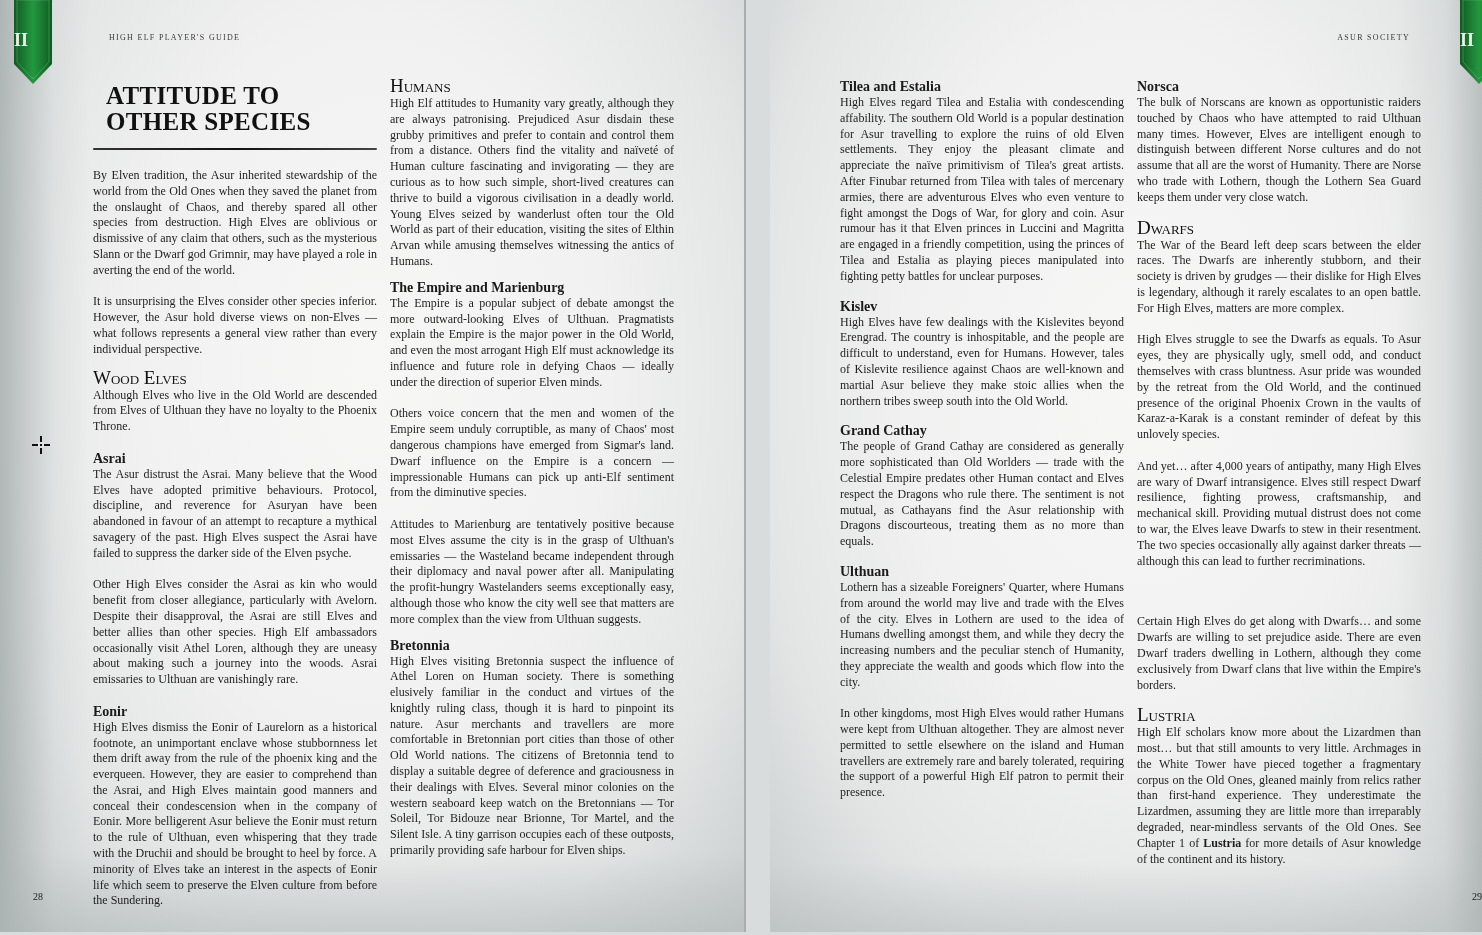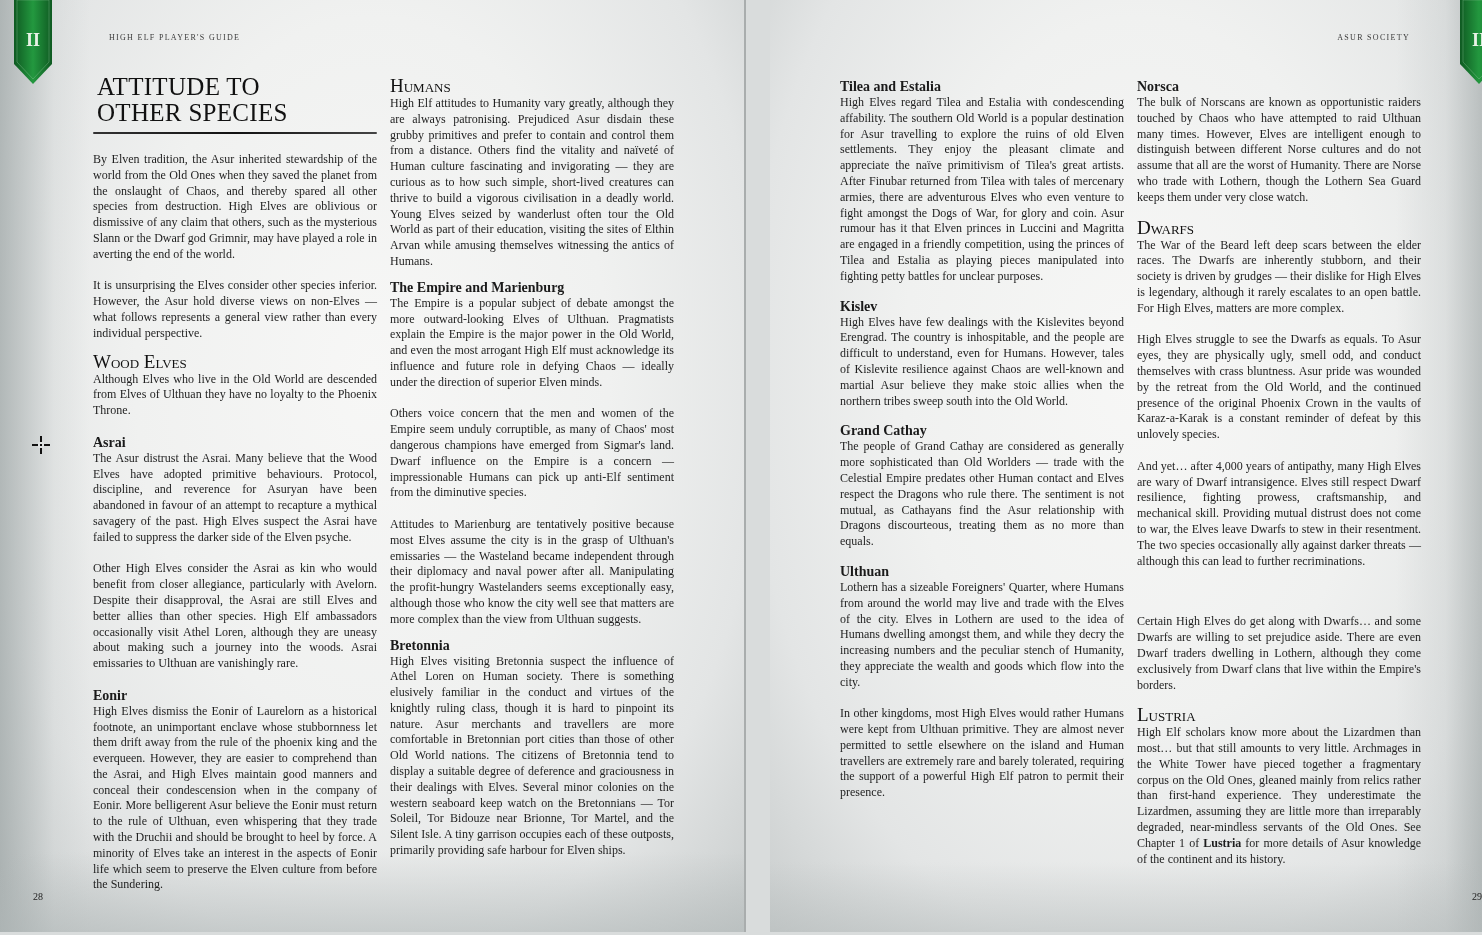--- a/index.html
+++ b/index.html
@@ -37,35 +37,35 @@
   }
   .gutter {
     position: absolute; left: 744px; top: 0; width: 2px; height: 932px;
     background: #a9adad;
   }
   .ribbon {
     position: absolute; top: 0; width: 38px; height: 84px; z-index: 3;
   }
   .ribbon svg { display: block; }
   .ribbon .numeral {
-    position: absolute; left: 0; right: 0; top: 30px; text-align: center;
+    position: absolute; left: 0; right: 0; top: 30px; text-align: left;
     color: #e9f2e6; font-weight: bold; font-size: 18px; letter-spacing: 0px;
   }
   .running-head {
     position: absolute; top: 33px; font-size: 8px; letter-spacing: 1.3px;
     text-transform: uppercase; color: #3a3a3a; z-index: 2; padding-left: 16px;
   }
   .col {
     position: absolute; z-index: 2; width: 284px;
     font-size: 12px; line-height: 15.8px; text-align: justify;
   }
   .col p { margin: 0 0 15.8px 0; }
   .col p.tight { margin-bottom: 6px; }
   .title {
-    font-size: 25px; line-height: 26px; font-weight: normal; margin: 4px;
+    font-size: 25px; line-height: 26px; font-weight: bold; margin: 13px;
     letter-spacing: 0.3px; color: #111;
   }
   .title-rule {
     height: 2px; margin: 6px 0 18px 0;
     background: linear-gradient(90deg, #333 0%, #111 50%, #444 100%);
     border-radius: 1px;
   }
   .h-major {
     font-size: 19px; line-height: 20px; margin: 0; font-weight: normal;
     font-variant: small-caps; color: #111;
@@ -172,21 +172,21 @@
       <p style="margin-bottom:14px;">High Elves regard Tilea and Estalia with condescending affability. The southern Old World is a popular destination for Asur travelling to explore the ruins of old Elven settlements. They enjoy the pleasant climate and appreciate the naïve primitivism of Tilea's great artists. After Finubar returned from Tilea with tales of mercenary armies, there are adventurous Elves who even venture to fight amongst the Dogs of War, for glory and coin.  Asur rumour has it that Elven princes in Luccini and Magritta are engaged in a friendly competition, using the princes of Tilea and Estalia as playing pieces manipulated into fighting petty battles for unclear purposes.</p>
 
       <h3 class="h-minor">Kislev</h3>
       <p style="margin-bottom:14px;">High Elves have few dealings with the Kislevites beyond Erengrad. The country is inhospitable, and the people are difficult to understand, even for Humans. However, tales of Kislevite resilience against Chaos are well-known and martial Asur believe they make stoic allies when the northern tribes sweep south into the Old World.</p>
 
       <h3 class="h-minor">Grand Cathay</h3>
       <p style="margin-bottom:14px;">The people of Grand Cathay are considered as generally more sophisticated than Old Worlders — trade with the Celestial Empire predates other Human contact and Elves respect the Dragons who rule there. The sentiment is not mutual, as Cathayans find the Asur relationship with Dragons discourteous, treating them as no more than equals.</p>
 
       <h3 class="h-minor">Ulthuan</h3>
       <p>Lothern has a sizeable Foreigners' Quarter, where Humans from around the world may live and trade with the Elves of the city. Elves in Lothern are used to the idea of Humans dwelling amongst them, and while they decry the increasing numbers and the peculiar stench of Humanity, they appreciate the wealth and goods which flow into the city.</p>
-      <p>In other kingdoms, most High Elves would rather Humans were kept from Ulthuan primitive. They are almost never permitted to settle elsewhere on the island and Human travellers are extremely rare and barely tolerated, requiring the support of a powerful High Elf patron to permit their presence.</p>
+      <p>In other kingdoms, most High Elves would rather Humans were kept from Ulthuan altogether. They are almost never permitted to settle elsewhere on the island and Human travellers are extremely rare and barely tolerated, requiring the support of a powerful High Elf patron to permit their presence.</p>
     </div>
 
     <div class="col" style="left:367px; top:79px; width:284px;">
       <h3 class="h-minor">Norsca</h3>
       <p class="tight" style="margin-bottom:12px;">The bulk of Norscans are known as opportunistic raiders touched by Chaos who have attempted to raid Ulthuan many times. However, Elves are intelligent enough to distinguish between different Norse cultures and do not assume that all are the worst of Humanity. There are Norse who trade with Lothern, though the Lothern Sea Guard keeps them under very close watch.</p>
 
       <h2 class="h-major">Dwarfs</h2>
       <p>The War of the Beard left deep scars between the elder races. The Dwarfs are inherently stubborn, and their society is driven by grudges — their dislike for High Elves is legendary, although it rarely escalates to an open battle. For High Elves, matters are more complex.</p>
       <p>High Elves struggle to see the Dwarfs as equals. To Asur eyes, they are physically ugly, smell odd, and conduct themselves with crass bluntness. Asur pride was wounded by the retreat from the Old World, and the continued presence of the original Phoenix Crown in the vaults of Karaz-a-Karak is a constant reminder of defeat by this unlovely species.</p>
       <p>And yet… after 4,000 years of antipathy, many High Elves are wary of Dwarf intransigence. Elves still respect Dwarf resilience, fighting prowess, craftsmanship, and mechanical skill. Providing mutual distrust does not come to war, the Elves leave Dwarfs to stew in their resentment. The two species occasionally ally against darker threats — although this can lead to further recriminations.</p>

